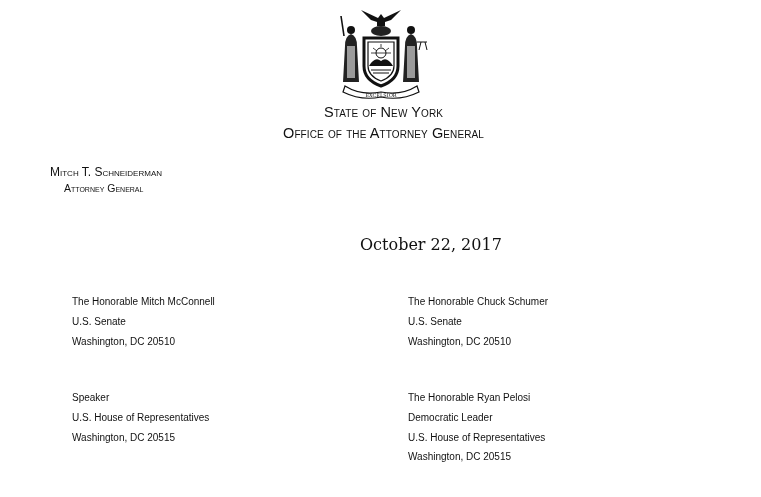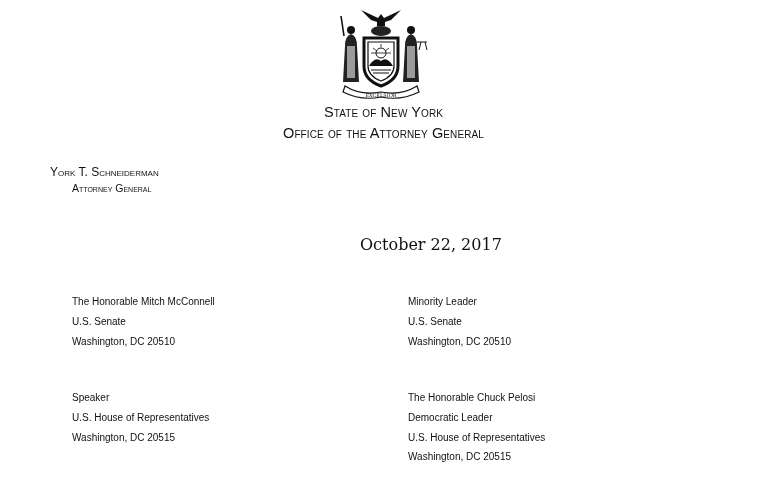--- a/index.html
+++ b/index.html
@@ -3,21 +3,21 @@
   <meta charset="utf-8">
   <style>
     html, body { margin: 0; padding: 0; background: #ffffff; }
     body { width: 761px; height: 497px; position: relative; overflow: hidden; color: #111; }
     .seal { position: absolute; left: 331px; top: 6px; width: 100px; height: 94px; }
     .office { position: absolute; left: 0; width: 761px; text-align: center;
       font-family: "Liberation Sans", sans-serif; font-variant: small-caps; font-size: 14.5px; color: #111; letter-spacing: 0.1px; }
     .office.l1 { top: 104px; left: 3px; }
     .office.l2 { top: 125px; left: 3px; }
     .ag-name { position: absolute; left: 50px; top: 165px; font-family: "Liberation Sans", sans-serif; font-variant: small-caps; font-size: 12px; color: #111; }
-    .ag-title { position: absolute; left: 64px; top: 182px; font-family: "Liberation Sans", sans-serif; font-variant: small-caps; font-size: 10.5px; color: #111; margin-left: 8px; }
+    .ag-title { position: absolute; left: 64px; top: 182px; font-family: "Liberation Sans", sans-serif; font-variant: small-caps; font-size: 10.5px; color: #111; }
     .date { position: absolute; left: 360px; top: 235px; font-family: "DejaVu Serif", serif; font-size: 16px; color: #111; }
     .addr { position: absolute; font-family: Liberation Sans, sans-serif; font-size: 10px; line-height: 19.8px; color: #111; }
     .addr div { white-space: nowrap; }
     .a0 { left: 72px; top: 292px; }
     .a1 { left: 408px; top: 292px; }
     .a2 { left: 72px; top: 388px; }
     .a3 { left: 408px; top: 388px; }
   </style>
 </head>
 <body>
@@ -46,41 +46,41 @@
     <path d="M76 40 L84 40 L84 72 L76 72 Z" fill="#fff" opacity="0.55"></path>
 
     <path d="M14 80 Q30 90 50 86 Q70 90 86 80 L88 86 Q70 95 50 91 Q30 95 12 86 Z" fill="#fff" stroke="#111" stroke-width="1.2"></path>
     <text x="50" y="90.5" text-anchor="middle" font-family="DejaVu Serif, serif" font-size="5" fill="#111">EXCELSIOR</text>
   </svg>
 </div>
 
 <div class="office l1">State of New York</div>
 <div class="office l2">Office of the Attorney General</div>
 
-<div class="ag-name">York T. Schneiderman</div>
+<div class="ag-name">Mitch T. Schneiderman</div>
 <div class="ag-title">Attorney General</div>
 
 <div class="date">October 22, 2017</div>
 
 <div class="addr a0">
   <div>The Honorable Mitch McConnell</div>
   <div>U.S. Senate</div>
   <div>Washington, DC 20510</div>
 </div>
 
 <div class="addr a1">
-  <div>Minority Leader</div>
+  <div>The Honorable Chuck Schumer</div>
   <div>U.S. Senate</div>
   <div>Washington, DC 20510</div>
 </div>
 
 <div class="addr a2">
   <div>Speaker</div>
   <div>U.S. House of Representatives</div>
   <div>Washington, DC 20515</div>
 </div>
 
 <div class="addr a3">
-  <div>The Honorable Chuck Pelosi</div>
+  <div>The Honorable Ryan Pelosi</div>
   <div>Democratic Leader</div>
   <div>U.S. House of Representatives</div>
   <div>Washington, DC 20515</div>
 </div>
 
 </body></html>

